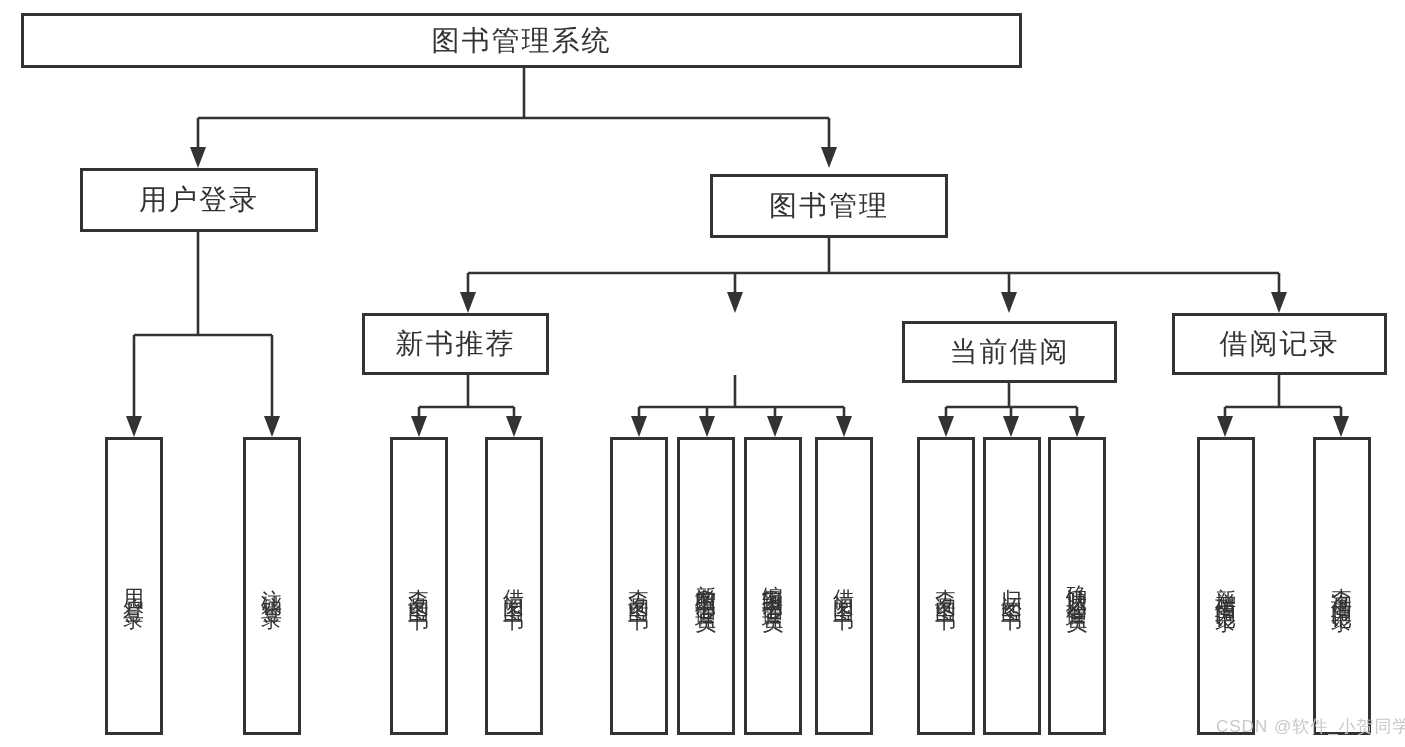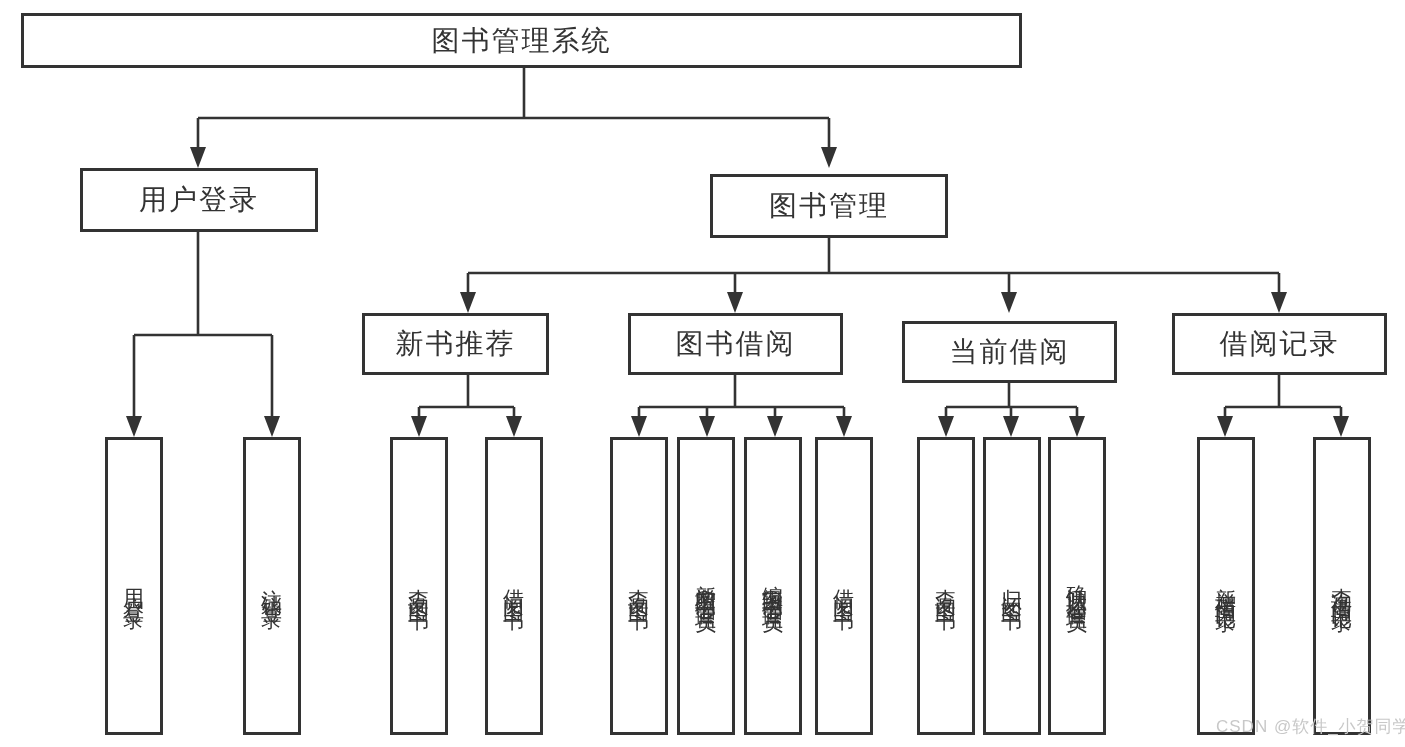--- a/index.html
+++ b/index.html
@@ -82,21 +82,20 @@
       M1069 416 L1085 416 L1077 437 Z  M1217 416 L1233 416 L1225 437 Z
       M1333 416 L1349 416 L1341 437 Z"></path>
   </svg>
 
   <div class="hbox root">图书管理系统</div>
 
   <div class="hbox b-login">用户登录</div>
   <div class="hbox b-mgmt">图书管理</div>
 
   <div class="hbox s-recommend">新书推荐</div>
-  <div class="hbox s-borrow">图书借阅</div>
   <div class="hbox s-current">当前借阅</div>
   <div class="hbox s-records">借阅记录</div>
 
   <div class="vbox" style="left:105px">用户登录</div>
   <div class="vbox" style="left:243px">注销登录</div>
 
   <div class="vbox" style="left:390px">查询图书</div>
   <div class="vbox" style="left:485px">借阅图书</div>
 
   <div class="vbox" style="left:610px">查询图书</div>

